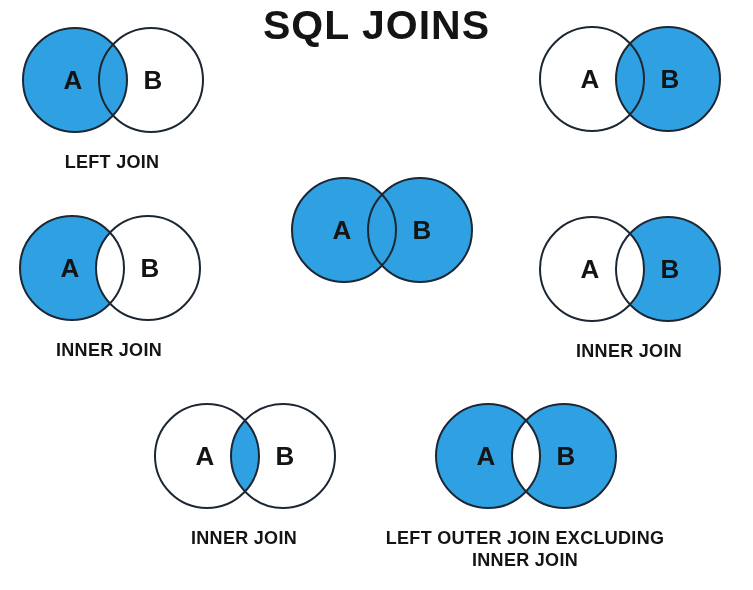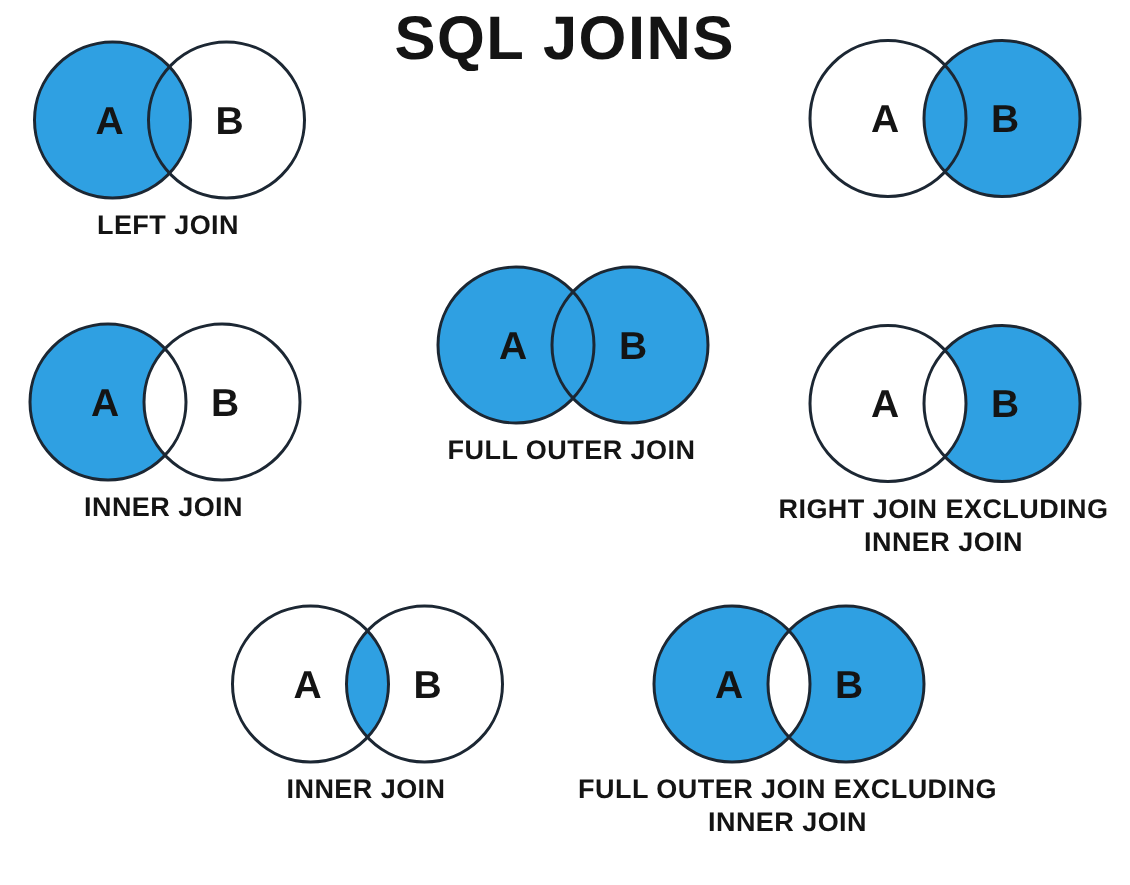--- a/index.html
+++ b/index.html
@@ -41,21 +41,21 @@
     width: 186px;
     height: 114px;
   }
   .venn svg text.set-label {
     font-family: "Liberation Sans", "DejaVu Sans", sans-serif;
     font-size: 26px;
     font-weight: 700;
     fill: #141414;
   }
   .join-label {
-    margin-top: 2px;
+    margin-top: 14px;
     display: flex;
     flex-direction: column;
     align-items: center;
     text-align: center;
   }
   .join-label .line {
     white-space: nowrap;
     font-size: 18px;
     line-height: 22px;
     font-weight: 700;
@@ -131,39 +131,35 @@
         <circle cx="132" cy="57" r="52" fill="#2fa0e2"></circle>
         <clipPath id="clipA3">
           <circle cx="56" cy="57" r="52"></circle>
         </clipPath>
         <circle cx="132" cy="57" r="52" fill="#2fa0e2" clip-path="url(#clipA3)"></circle>
         <circle cx="56" cy="57" r="52" fill="none" stroke="#1c2733" stroke-width="2"></circle>
         <circle cx="132" cy="57" r="52" fill="none" stroke="#1c2733" stroke-width="2"></circle>
         <text x="54" y="57" text-anchor="middle" dominant-baseline="central" class="set-label">A</text>
         <text x="134" y="57" text-anchor="middle" dominant-baseline="central" class="set-label">B</text>
       </svg>
-      <div class="join-label">
-        <div class="line">FULL OUTER JOIN</div>
-      </div>
     </div>
   <div class="venn d4">
       <svg viewBox="0 0 186 114">
         <circle cx="56" cy="57" r="52" fill="#ffffff"></circle>
         <circle cx="132" cy="57" r="52" fill="#2fa0e2"></circle>
         <clipPath id="clipA4">
           <circle cx="56" cy="57" r="52"></circle>
         </clipPath>
         <circle cx="132" cy="57" r="52" fill="#ffffff" clip-path="url(#clipA4)"></circle>
         <circle cx="56" cy="57" r="52" fill="none" stroke="#1c2733" stroke-width="2"></circle>
         <circle cx="132" cy="57" r="52" fill="none" stroke="#1c2733" stroke-width="2"></circle>
         <text x="54" y="57" text-anchor="middle" dominant-baseline="central" class="set-label">A</text>
         <text x="134" y="57" text-anchor="middle" dominant-baseline="central" class="set-label">B</text>
       </svg>
       <div class="join-label">
-        <div class="line">RIGHT JOIN EXCLUDING</div>
         <div class="line">INNER JOIN</div>
       </div>
     </div>
   <div class="venn d5">
       <svg viewBox="0 0 186 114">
         <circle cx="56" cy="57" r="52" fill="#ffffff"></circle>
         <circle cx="132" cy="57" r="52" fill="#ffffff"></circle>
         <clipPath id="clipA5">
           <circle cx="56" cy="57" r="52"></circle>
         </clipPath>
@@ -184,17 +180,17 @@
         <clipPath id="clipA6">
           <circle cx="56" cy="57" r="52"></circle>
         </clipPath>
         <circle cx="132" cy="57" r="52" fill="#ffffff" clip-path="url(#clipA6)"></circle>
         <circle cx="56" cy="57" r="52" fill="none" stroke="#1c2733" stroke-width="2"></circle>
         <circle cx="132" cy="57" r="52" fill="none" stroke="#1c2733" stroke-width="2"></circle>
         <text x="54" y="57" text-anchor="middle" dominant-baseline="central" class="set-label">A</text>
         <text x="134" y="57" text-anchor="middle" dominant-baseline="central" class="set-label">B</text>
       </svg>
       <div class="join-label">
-        <div class="line">FULL OUTER JOIN EXCLUDING</div>
+        <div class="line">LEFT OUTER JOIN EXCLUDING</div>
         <div class="line">INNER JOIN</div>
       </div>
     </div>
 </div>
 
 </body></html>

